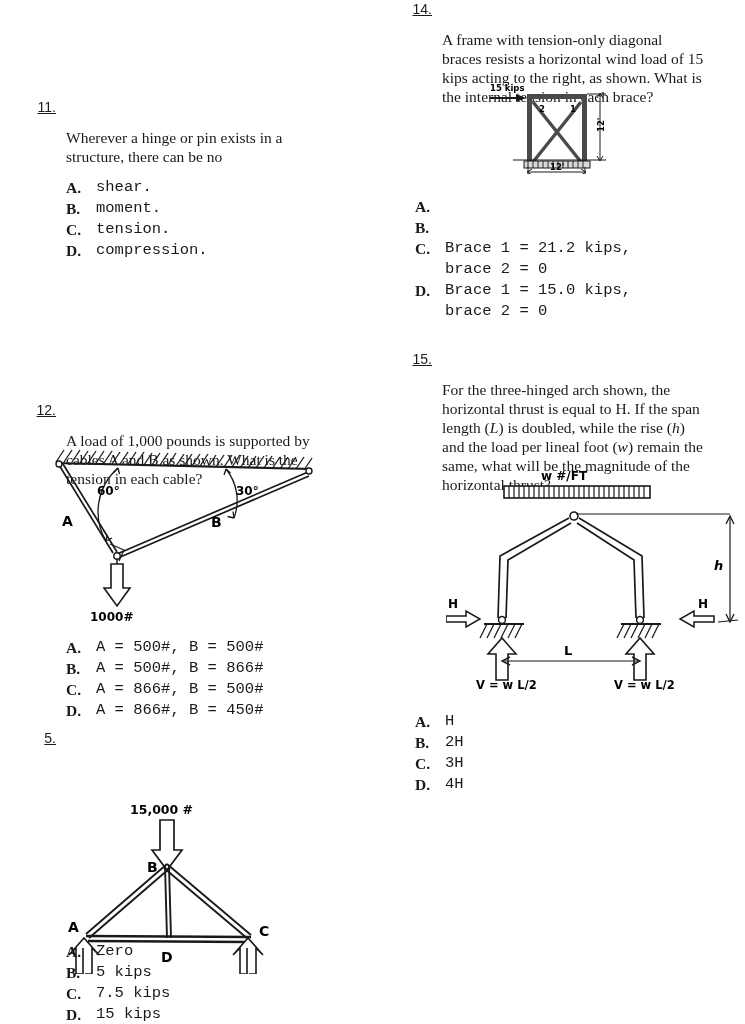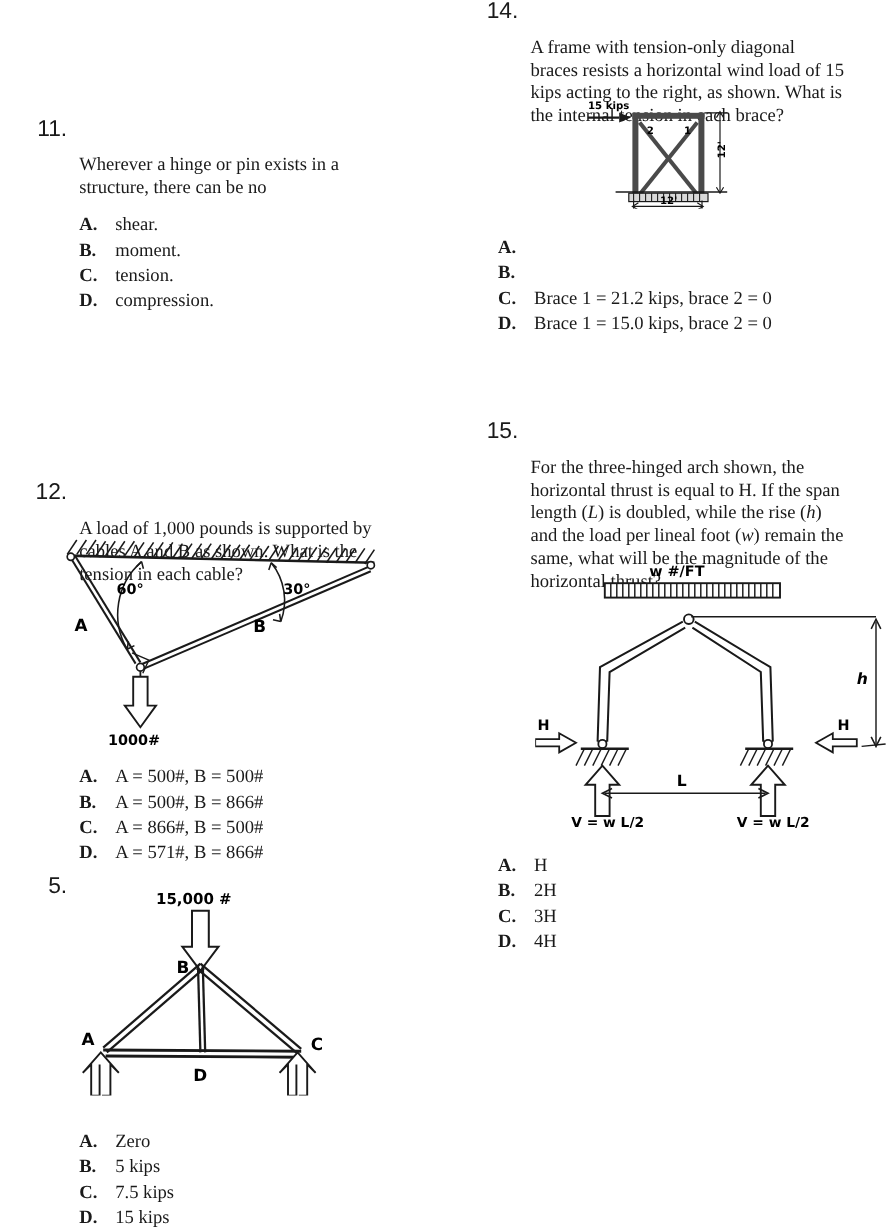--- a/index.html
+++ b/index.html
@@ -33,23 +33,24 @@
   .qblock { position: absolute; }
   .qhead {
     display: flex;
     align-items: flex-start;
   }
   .qnum {
     width: 42px;
     flex: 0 0 42px;
     text-align: right;
     padding-right: 10px;
-    font-size: 19px;
+    font-size: 14px;
     font-family: "Liberation Sans", sans-serif;
     line-height: 19px;
+    text-decoration: underline;
   }
   .qtext {
     font-size: 15.5px;
     line-height: 19px;
     max-width: 250px;
     margin-top: 30px;
   }
   .qtext.wide { max-width: 262px; }
 
   
@@ -59,21 +60,21 @@
     align-items: flex-start;
     line-height: 21px;
     font-size: 15.5px;
   }
   .clet {
     width: 30px;
     flex: 0 0 30px;
     font-weight: bold;
     padding-left: 10px;
   }
-  .ctxt { max-width: 240px; }
+  .ctxt { max-width: 240px; font-family: Liberation Mono, monospace; }
 
   
   .fig { position: absolute; }
   .fig svg { display: block; }
   text.hs { font-family: "DejaVu Sans", sans-serif; font-weight: bold; }
 </style>
 </head>
 <body>
 
 <div class="page">
@@ -192,31 +193,31 @@
       <div class="choice">
         <span class="clet">B.</span>
         <span class="ctxt">A = 500#, B = 866#</span>
       </div>
       <div class="choice">
         <span class="clet">C.</span>
         <span class="ctxt">A = 866#, B = 500#</span>
       </div>
       <div class="choice">
         <span class="clet">D.</span>
-        <span class="ctxt">A = 571#, B = 866#</span>
+        <span class="ctxt">A = 866#, B = 450#</span>
       </div>
     </div>
 
     <div class="qblock" style="left:14px; top:729px; width:366px;">
       <div class="qhead">
         <div class="qnum">5.</div>
       </div>
     </div>
 
-    <div class="fig" style="left:55px; top:741px;">
+    <div class="fig" style="left:55px; top:802px;">
       <svg width="260" height="172" viewBox="0 0 260 172">
 
         <text class="hs" x="75" y="12" font-size="12.5">15,000 #</text>
 
         <path d="M105 18 L105 48 L97 48 L112 68 L127 48 L119 48 L119 18 Z" fill="#fff" stroke="#1a1a1a" stroke-width="1.7"></path>
 
         <line x1="31" y1="132" x2="112" y2="62" stroke="#1a1a1a" stroke-width="1.9"></line>
         <line x1="34" y1="136" x2="115" y2="66" stroke="#1a1a1a" stroke-width="1.9"></line>
 
         <line x1="112" y1="62" x2="196" y2="133" stroke="#1a1a1a" stroke-width="1.9"></line>

